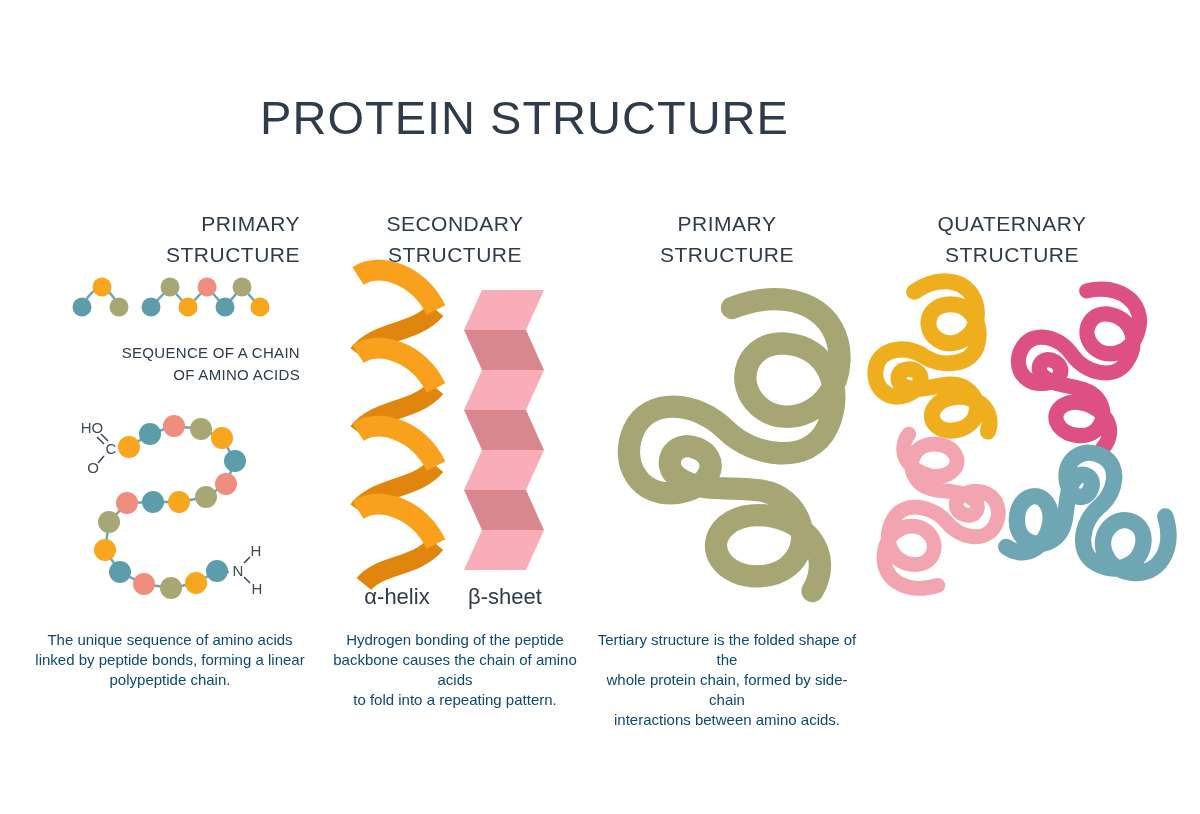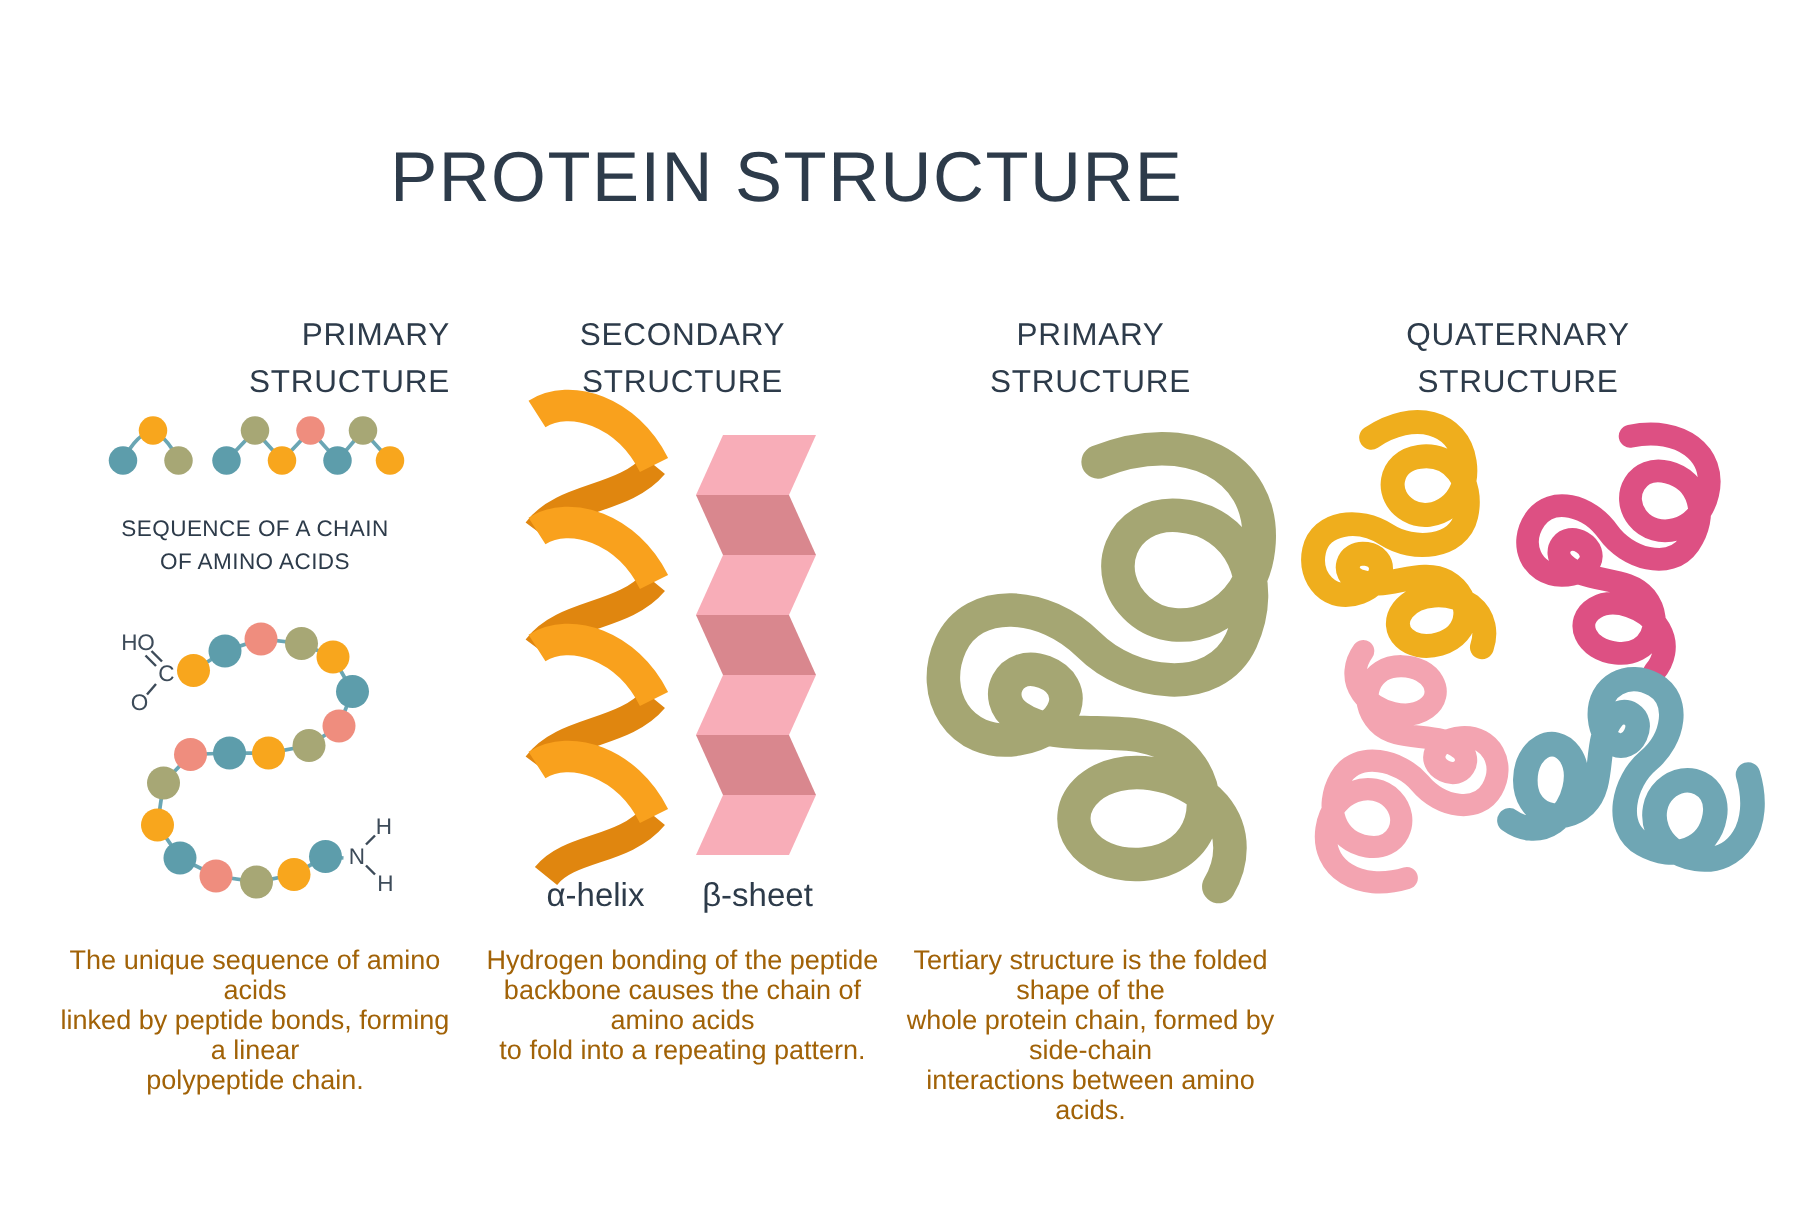--- a/index.html
+++ b/index.html
@@ -10,26 +10,26 @@
   .abs{position:absolute;}
   .title{
     left:0;top:90px;width:1049px;text-align:center;
     font-size:47px;font-weight:500;letter-spacing:1px;color:#2d3b4a;
   }
   .col-heading{
     top:208px;width:260px;text-align:center;white-space:pre-line;
     font-size:21px;line-height:31px;font-weight:500;letter-spacing:0.5px;color:#2d3b4a;
   }
   .sub-label{
-    top:342px;width:260px;text-align:center;white-space:pre-line;
+    top:342px;width:260px;text-align:right;white-space:pre-line;
     font-size:15px;line-height:22px;font-weight:500;letter-spacing:0.3px;color:#2d3b4a;
   }
   .caption{
     top:630px;width:270px;text-align:center;white-space:pre-line;
-    font-size:18px;line-height:20px;font-weight:400;color:#a16207;
+    font-size:15px;line-height:20px;font-weight:400;color:#0c4a6e;
   }
   .ss-label{
     top:584px;width:120px;text-align:center;
     font-size:22px;font-weight:400;color:#2d3b4a;
   }
   svg{overflow:visible;display:block;}
   .chem-text{font-family:"Liberation Sans", sans-serif;font-size:15px;font-weight:500;fill:#3d4b59;}
 </style>
 </head>
 <body>

